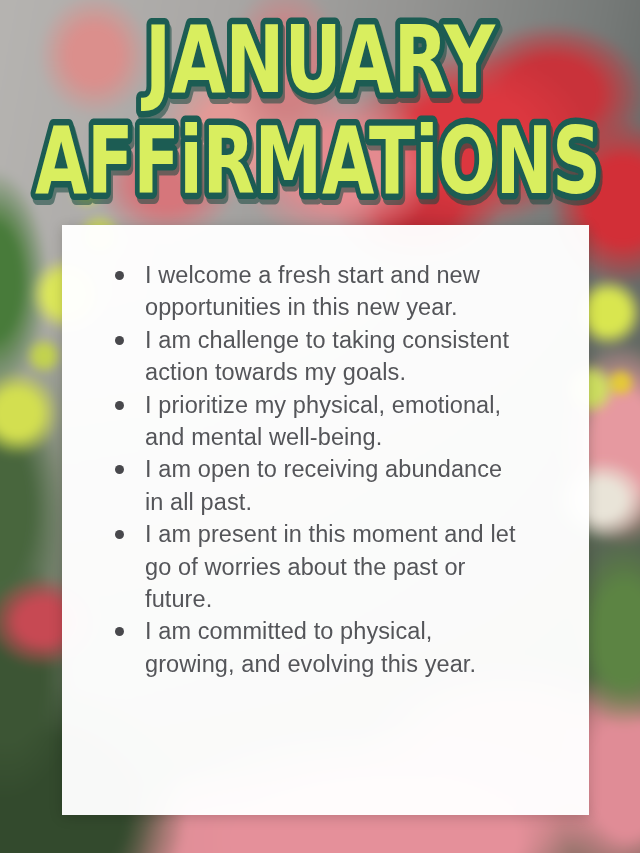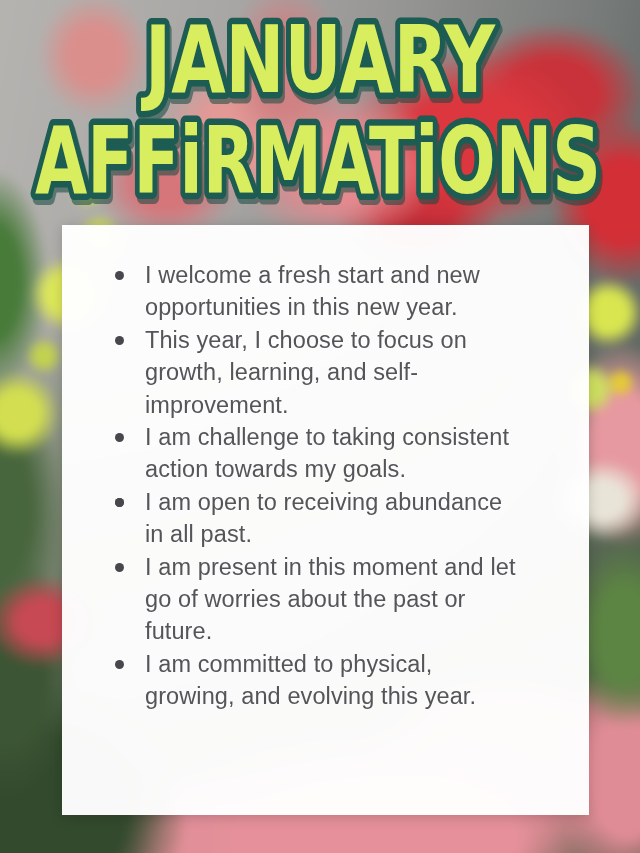--- a/index.html
+++ b/index.html
@@ -124,32 +124,29 @@
   </div>
 
   <div class="card">
     <ul class="affirm">
 
         <li>
           <span class="dot"></span>
           <span>I welcome a fresh start and new opportunities in this new year.</span>
         </li>
 
-        <li>
-          <span class="dot"></span>
-          <span>This year, I choose to focus on growth, learning, and self-improvement.</span>
-        </li>
 
         <li>
           <span class="dot"></span>
           <span>I am challenge to taking consistent action towards my goals.</span>
         </li>
 
         <li>
           <span class="dot"></span>
+          <span>I prioritize my physical, emotional, and mental well-being.</span>
         </li>
 
 
         <li>
           <span class="dot"></span>
           <span>I am open to receiving abundance in all past.</span>
         </li>
 
         <li>
           <span class="dot"></span>

